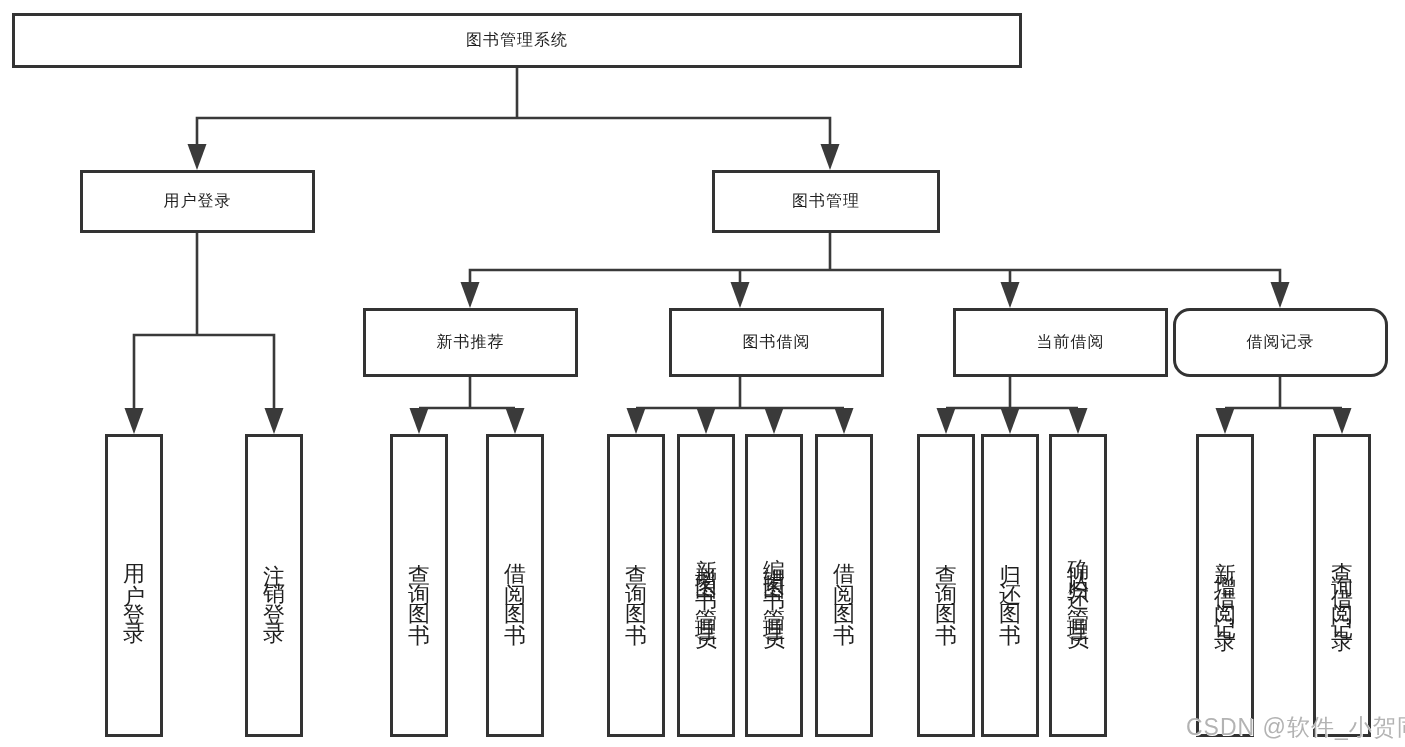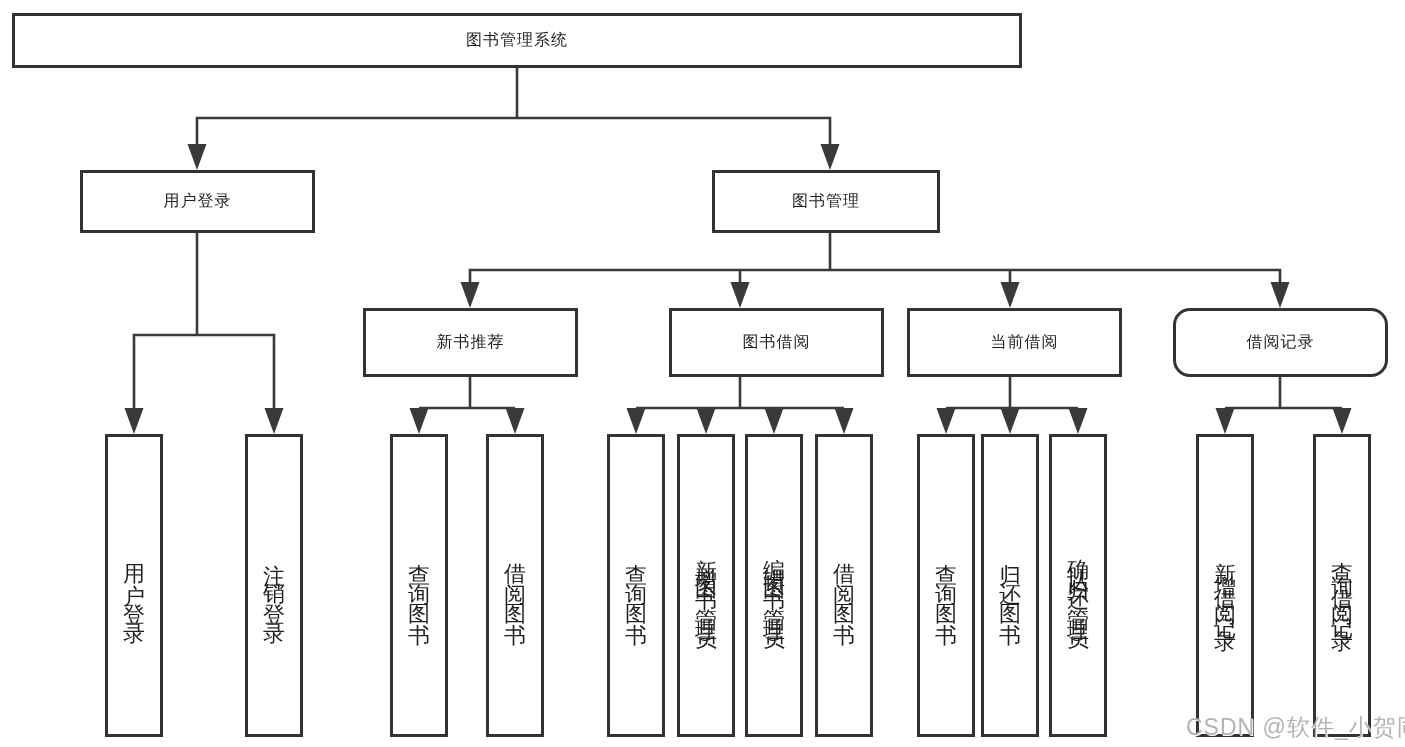--- a/index.html
+++ b/index.html
@@ -117,21 +117,21 @@
   <div class="node h l2" style="left:712px; width:228px;">
     <span>图书管理</span>
   </div>
 
   <div class="node h l3" style="left:363px;">
     <span>新书推荐</span>
   </div>
   <div class="node h l3" style="left:633px;margin-left:36px;">
     <span>图书借阅</span>
   </div>
-  <div class="node h l3" style="left:907px;padding-left:20px;">
+  <div class="node h l3" style="left:953px;padding-left:20px;">
     <span>当前借阅</span>
   </div>
   <div class="node h l3" style="left:1173px;border-radius:17px;">
     <span>借阅记录</span>
   </div>
 
   <div class="node v" style="left:105px;">
     <span>用户登录</span>
   </div>
   <div class="node v" style="left:245px;">

